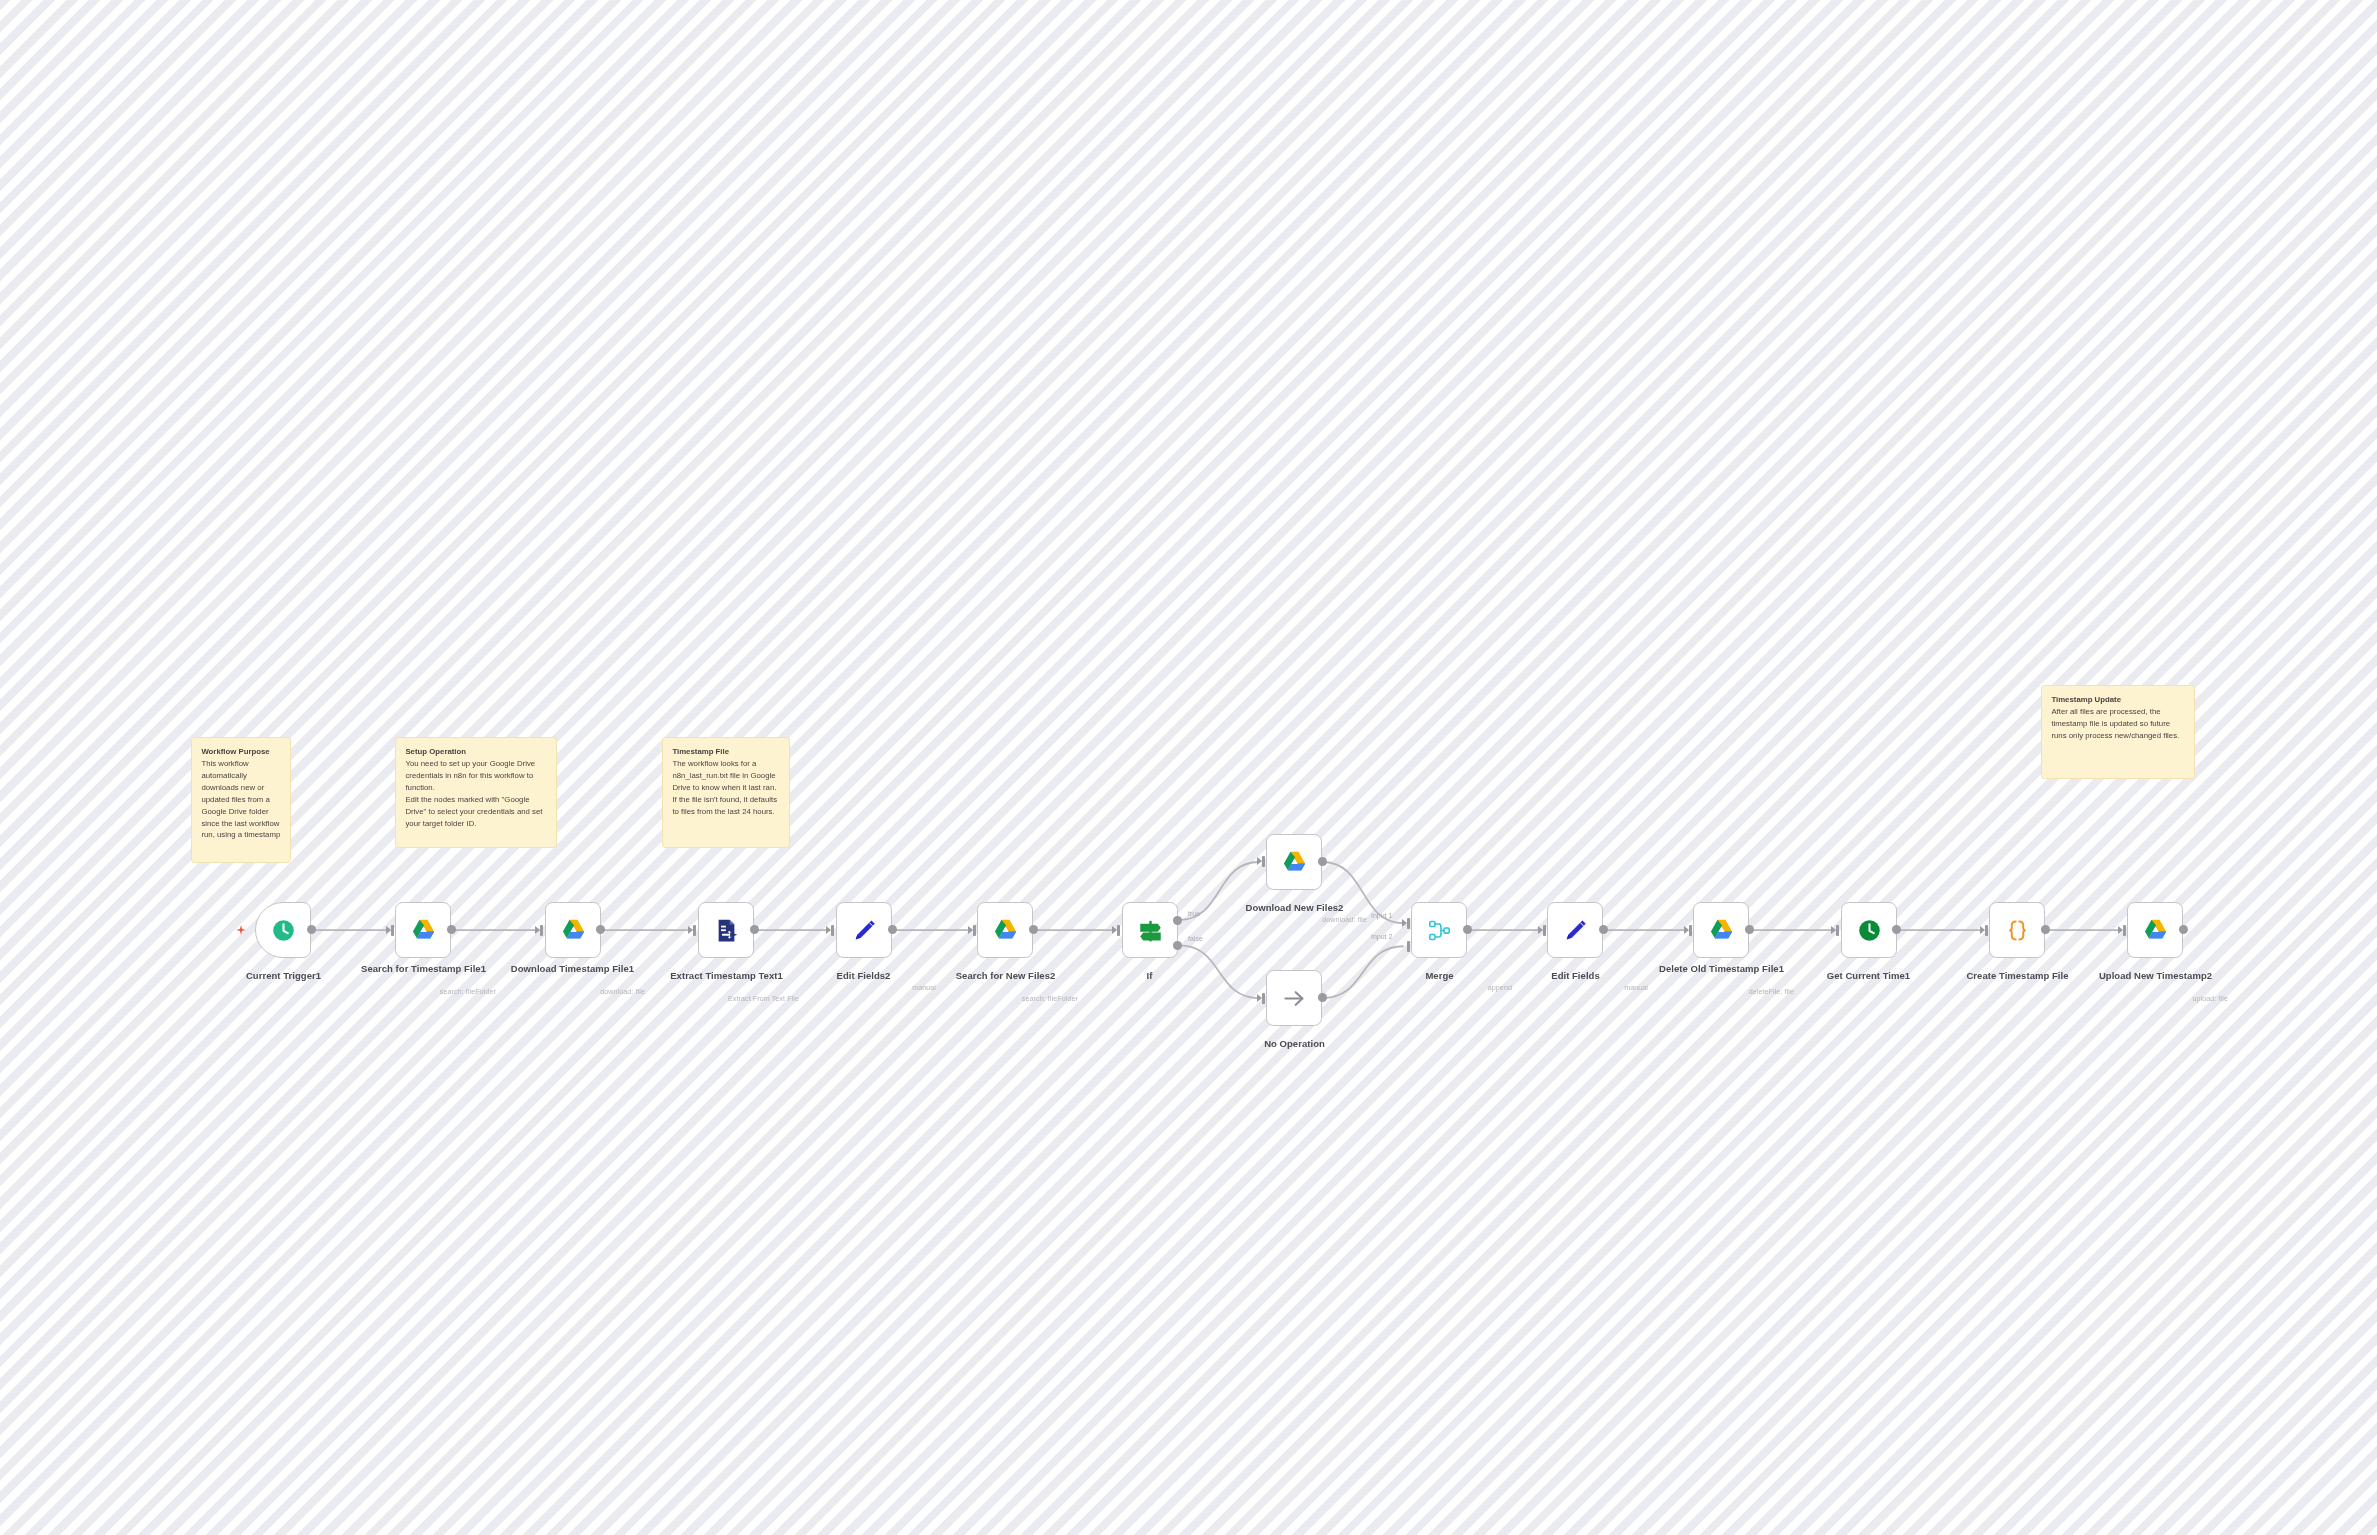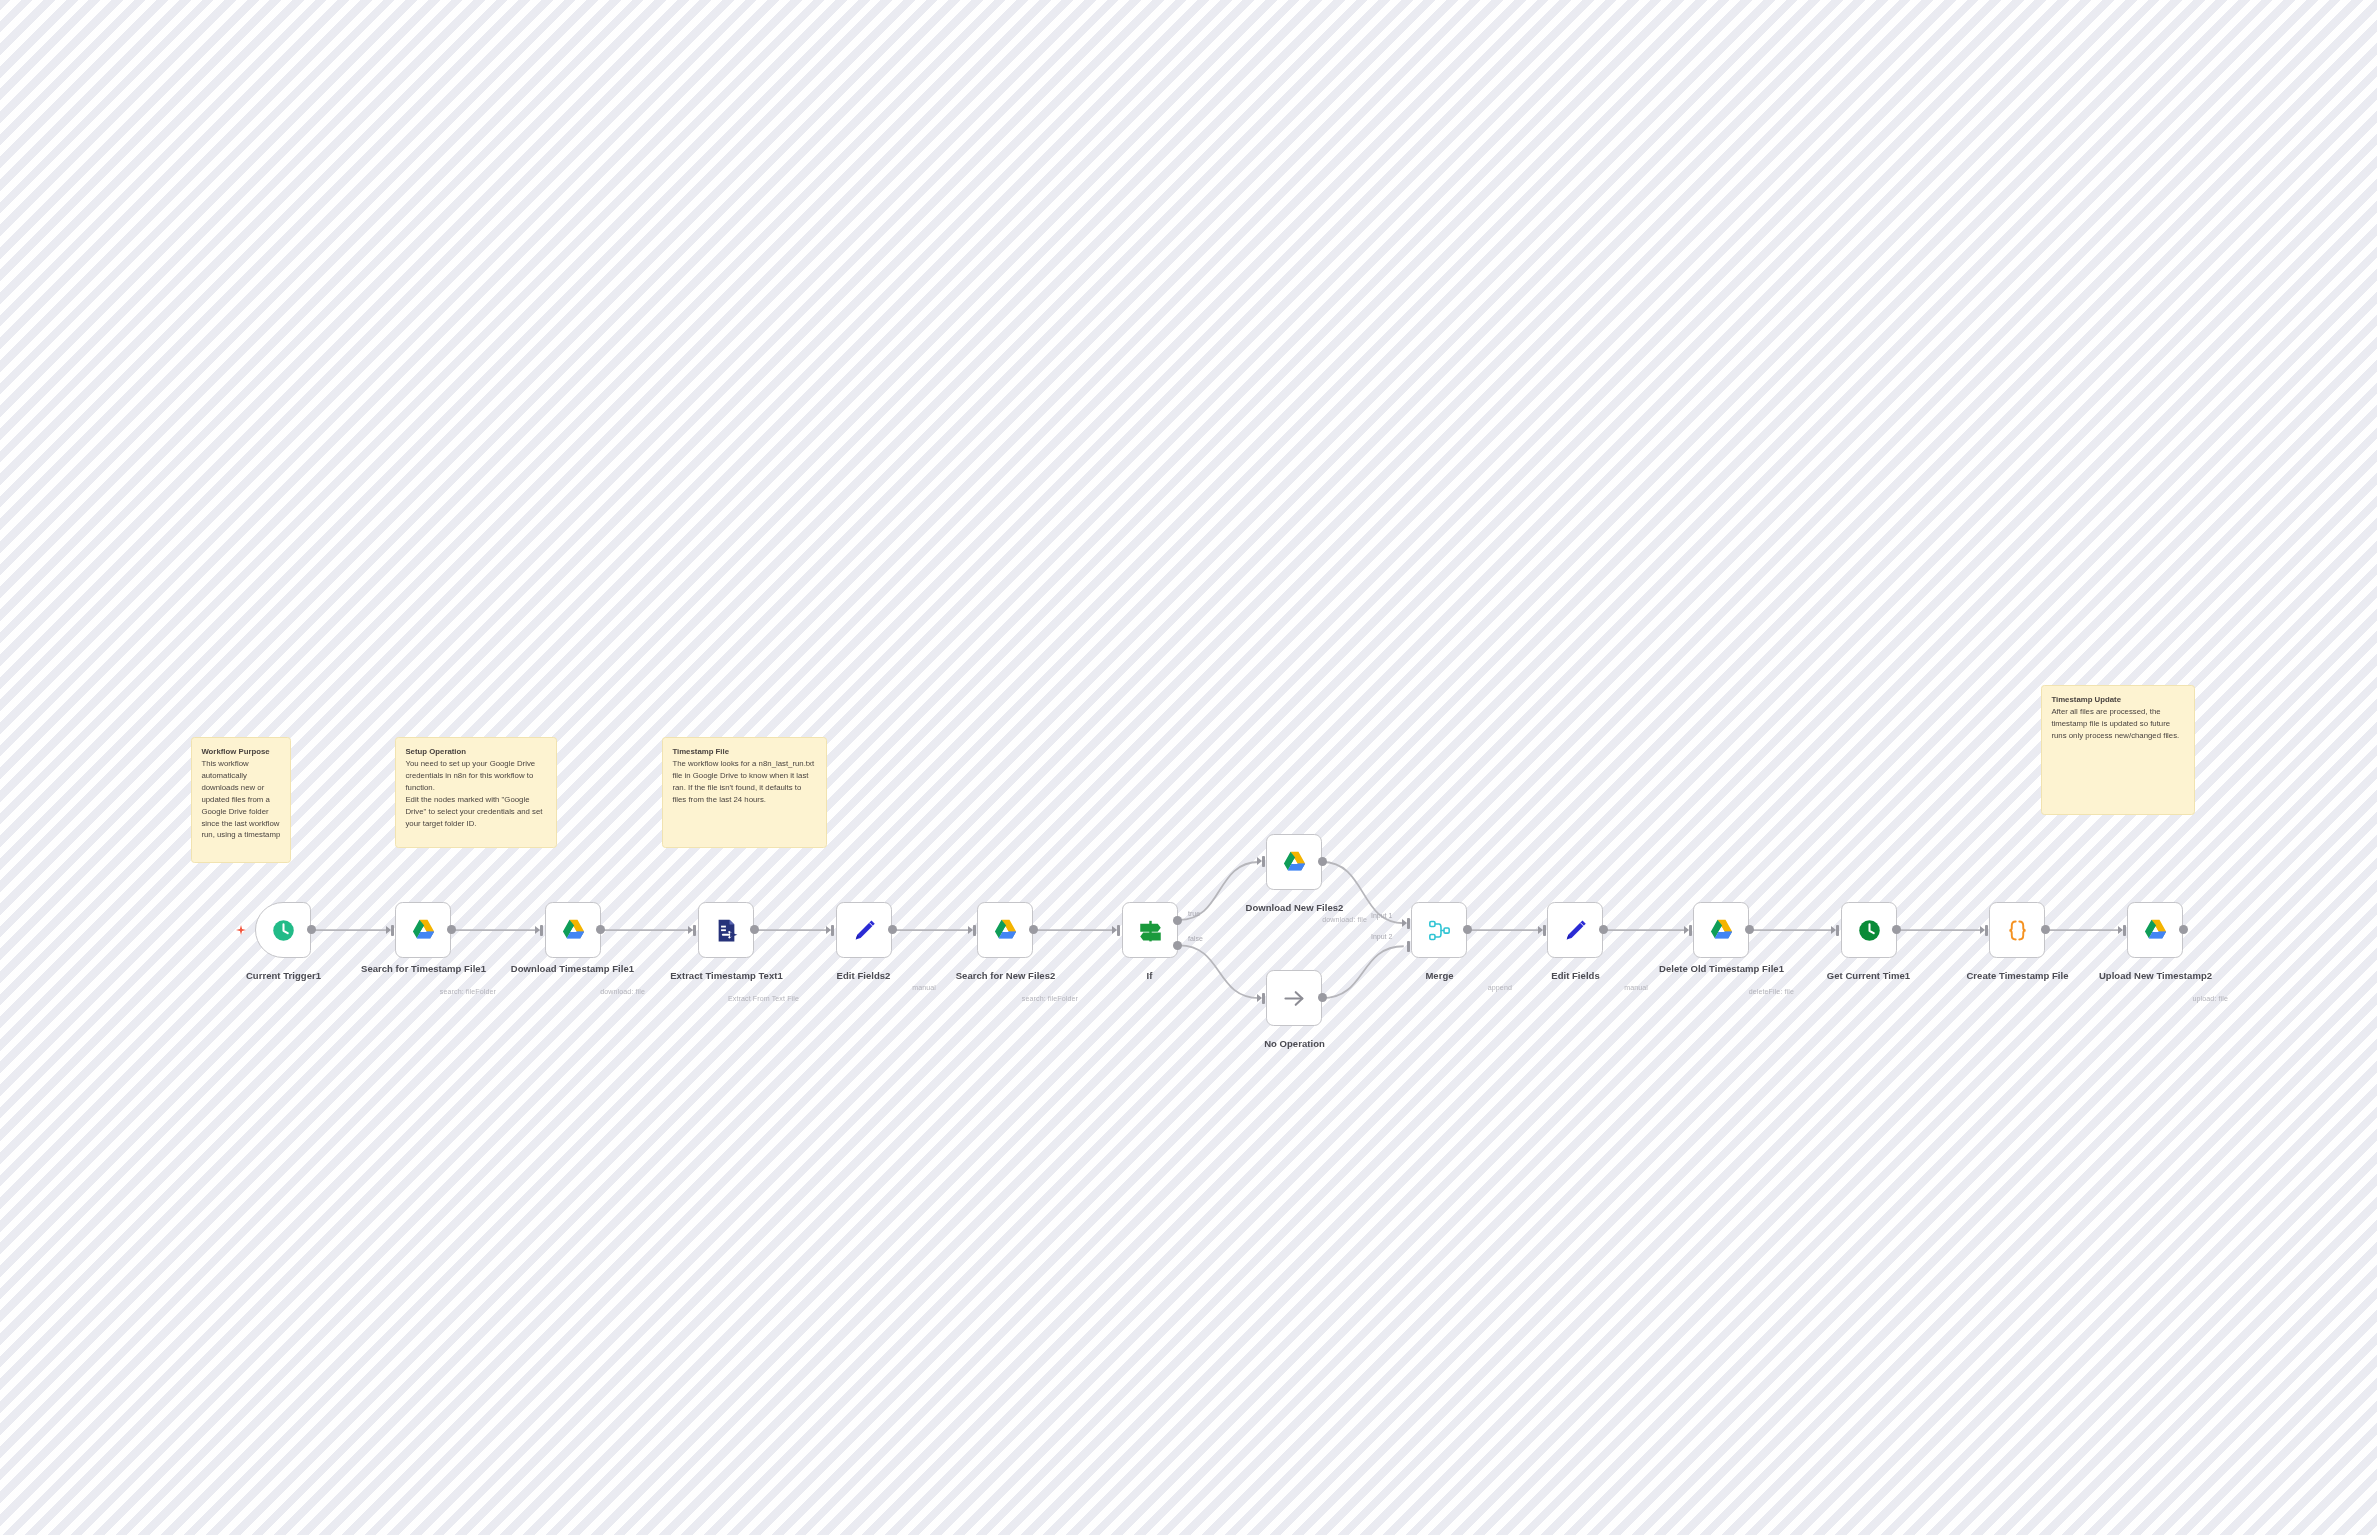--- a/index.html
+++ b/index.html
@@ -129,25 +129,25 @@
   <div id="sticky-layer">
       <div class="sticky" style="left: 191px; top: 737px; width: 100px; height: 126px; background: rgb(253, 243, 209);">
         <span class="st-title">Workflow Purpose</span>
         <span class="st-body">This workflow automatically downloads new or updated files from a Google Drive folder since the last workflow run, using a timestamp</span>
       </div>
       <div class="sticky" style="left: 395px; top: 737px; width: 162px; height: 111px; background: rgb(253, 243, 209);">
         <span class="st-title">Setup Operation</span>
         <span class="st-body">You need to set up your Google Drive credentials in n8n for this workflow to function.
 Edit the nodes marked with "Google Drive" to select your credentials and set your target folder ID.</span>
       </div>
-      <div class="sticky" style="left: 662px; top: 737px; width: 165px; height: 111px; background: rgb(253, 243, 209);">
+      <div class="sticky" style="left: 662px; top: 737px; width: 128px; height: 111px; background: rgb(253, 243, 209);">
         <span class="st-title">Timestamp File</span>
         <span class="st-body">The workflow looks for a n8n_last_run.txt file in Google Drive to know when it last ran. If the file isn't found, it defaults to files from the last 24 hours.</span>
       </div>
-      <div class="sticky" style="left: 2041px; top: 685px; width: 154px; height: 130px; background: rgb(253, 243, 209);">
+      <div class="sticky" style="left: 2041px; top: 685px; width: 154px; height: 94px; background: rgb(253, 243, 209);">
         <span class="st-title">Timestamp Update</span>
         <span class="st-body">After all files are processed, the timestamp file is updated so future runs only process new/changed files.</span>
       </div>
     </div>
 
   <div id="node-layer">
       <div class="node trigger" style="left: 255px; top: 902px;">
         <span>
           <svg class="glyph" viewBox="0 0 48 48" xmlns="http://www.w3.org/2000/svg">
         <circle cx="24" cy="24" r="17" fill="#22bb88"></circle>

